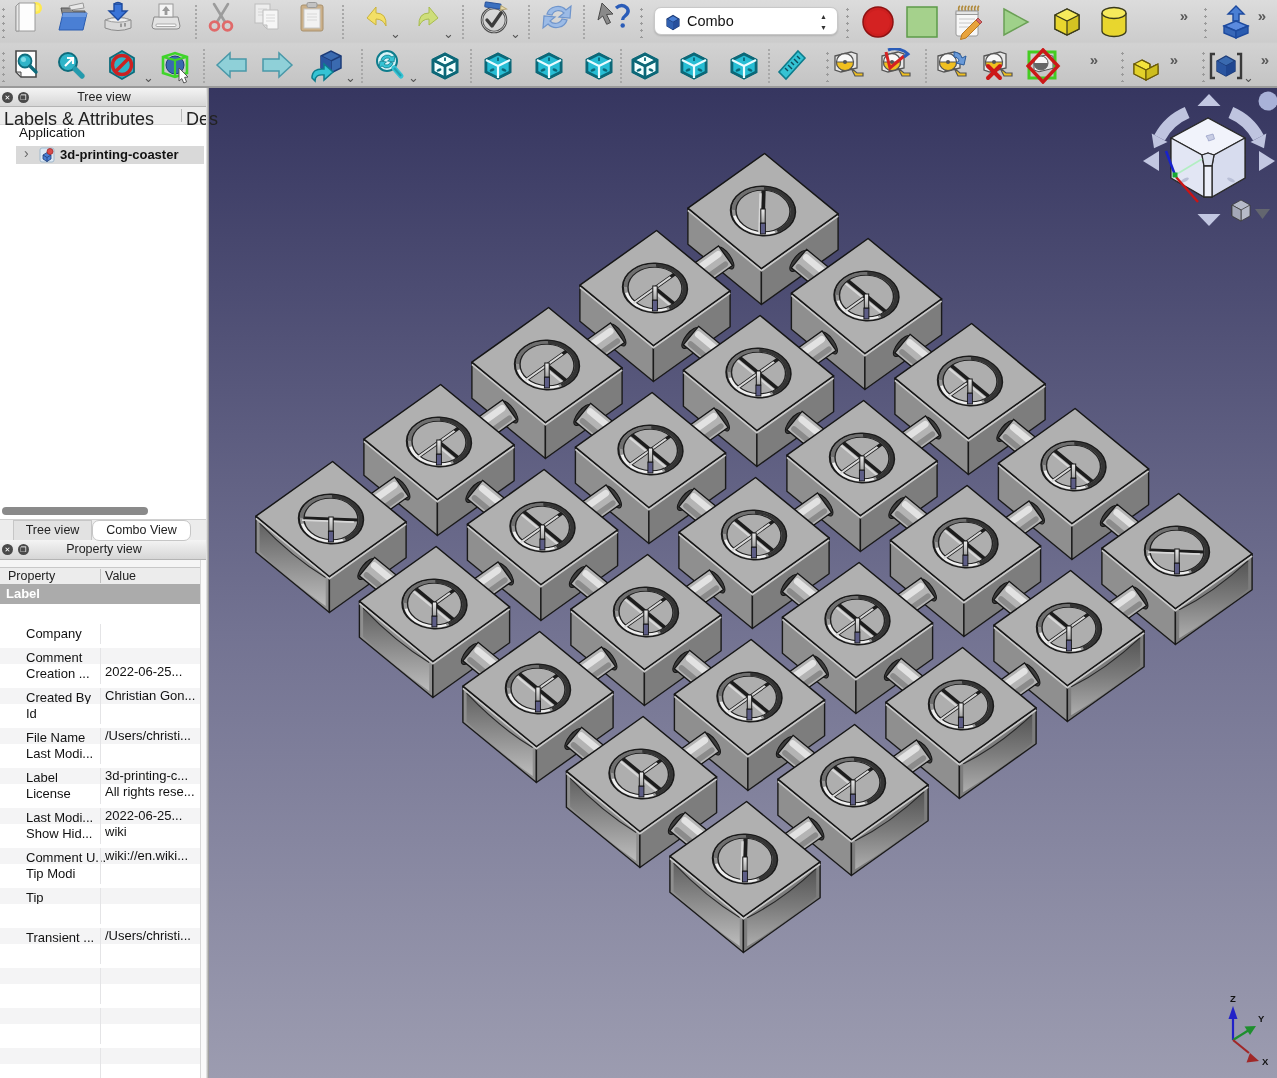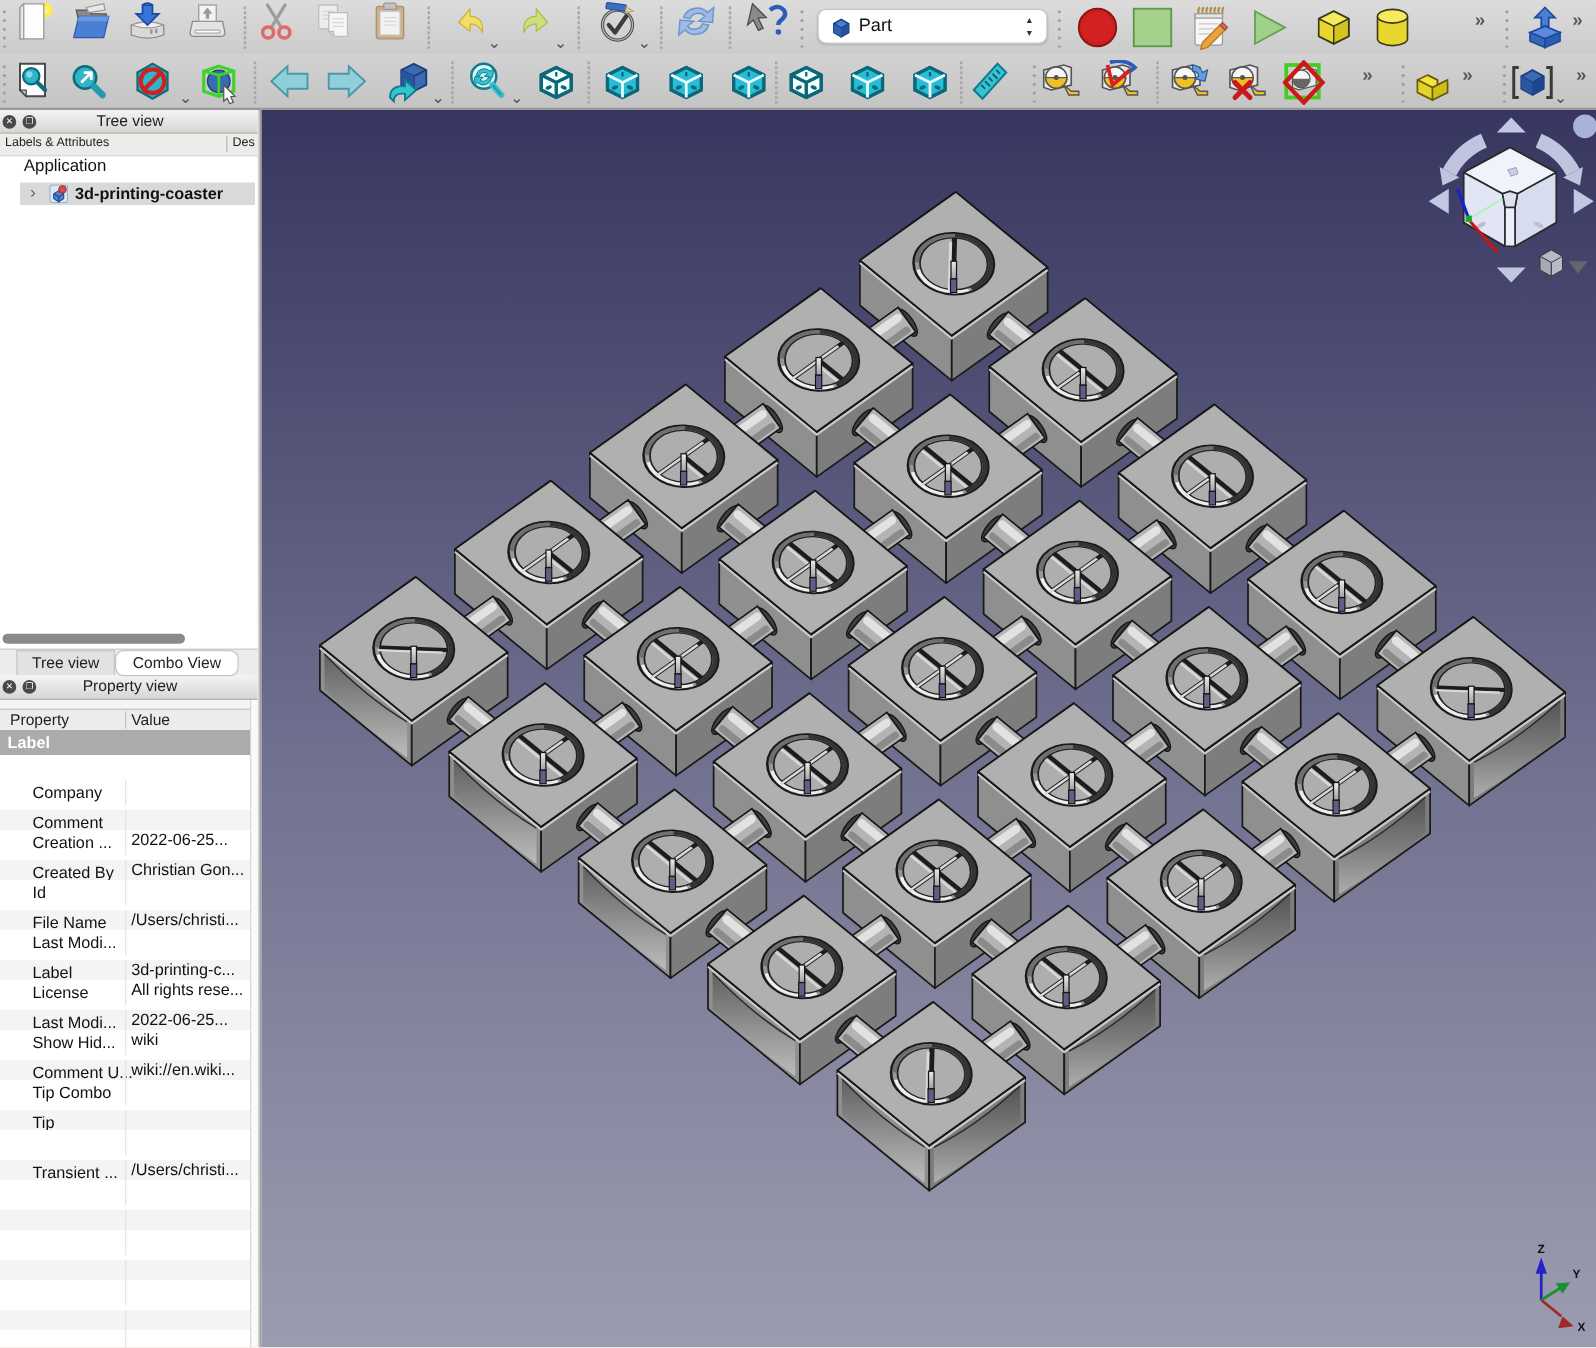--- a/index.html
+++ b/index.html
@@ -16,21 +16,21 @@
 .pcube { position:absolute; left:8px; top:5px; }
 .ptxt { position:absolute; left:32px; top:5px; font-size:14.5px; color:#111; }
 .pupdn { position:absolute; right:10px; top:3px; font-size:7px; line-height:11px; color:#333; text-align:center; }
 #lpanel { position:absolute; left:0; top:88px; width:208px; height:990px; background:#fdba74; z-index:4; }
 .dock { position:absolute; left:0; width:208px; background:linear-gradient(#f4f4f4,#d6d6d6);
   border-bottom:1px solid #b4b4b4; }
 .dtitle { position:absolute; width:100%; text-align:center; top:2px; font-size:12.5px; color:#222; }
 .dbtn { position:absolute; top:3.5px; width:11px; height:11px; border-radius:50%; background:#4a4a4a;
   color:#fff; font-size:7px; line-height:11px; text-align:center; }
 .b1 { left:2px; } .b2 { left:18px; }
-.thead { position:absolute; left:0; width:208px; background:#ececec; border-bottom:1px solid #d8d8d8; font-size:10px; color:#222; }
+.thead { position:absolute; left:0; width:208px; background:#ececec; border-bottom:1px solid #d8d8d8; font-size:18px; color:#222; }
 .tdiv { position:absolute; left:181px; top:2px; width:1px; height:13px; background:#b8b8b8; }
 .twhite { position:absolute; left:0; width:208px; background:#fff; }
 .trow { position:absolute; left:16px; width:188px; font-size:13px; color:#111; }
 .trow.sel { background:#d9d9d9; padding-top:0px; }
 .chevr { position:absolute; left:8px; top:-1px; color:#666; font-size:14px; }
 .ticon { position:absolute; left:23px; top:1px; }
 .trow.sel b { position:absolute; left:44px; top:1px; }
 .hscroll { position:absolute; left:0; width:208px; background:#fff; }
 .hthumb { position:absolute; left:2px; top:7px; width:146px; height:8px; border-radius:4px; background:#8a8a8a; }
 .tabbar { position:absolute; left:0; width:208px; background:#ececec; border-top:1px solid #d0d0d0; }
@@ -207,21 +207,21 @@
 <div class="handle" style="left:640px;top:6px"></div>
 <div class="handle" style="left:846px;top:6px"></div>
 <div class="handle" style="left:1204px;top:6px"></div>
 <div class="partdd">
         <span class="pcube"><svg width="20" height="18" viewBox="0 0 20 18">
             <path d="M4 6 l6 -3.5 6 3.5 v7 l-6 3.5 -6 -3.5 z" fill="#4a7fd4" stroke="#1d3c78" stroke-width="1.2"></path>
             <path d="M4 6 l6 3.5 6 -3.5 M10 9.5 V17" fill="none" stroke="#1d3c78" stroke-width="1.2"></path>
             <path d="M4 6 l6 3.5 v7 L4 13 z" fill="#3060b0"></path>
             <path d="M10 9.5 l6 -3.5 v7 l-6 3.5 z" fill="#274f9c"></path>
           </svg></span>
-        <span class="ptxt">Part</span>
+        <span class="ptxt">Combo</span>
         <span class="pupdn">▲<br>▼</span>
       </div>
 <div class="ic" style="left:10px;top:48px"><svg width="34" height="34" viewBox="0 0 34 34">
           <path d="M6 3 h20 v26 h-15 l-5 -5 z" fill="#fdfdfd" stroke="#4a4a4a" stroke-width="1.6"></path>
 <path d="M6 24 l5 5 v-5 z" fill="#c8c8c8" stroke="#4a4a4a"></path>
 <circle cx="15" cy="13" r="6.5" fill="#2fb4c8" stroke="#0e6c7c" stroke-width="1.8"></circle>
 <circle cx="13.5" cy="11.5" r="2.5" fill="#7fdce8"></circle>
 <path d="M20 18 l6 6" stroke="#0e6c7c" stroke-width="3.4" stroke-linecap="round"></path>
         </svg></div>
 <div class="ic" style="left:53px;top:48px"><svg width="34" height="34" viewBox="0 0 34 34">
@@ -523,21 +523,21 @@
         </div>
 <div class="prow " style="top:240px">
           <span class="pk">Show Hid...</span>
           <span class="pv">wiki</span>
         </div>
 <div class="prow alt" style="top:260px">
           <span class="pk">Tip</span>
           <span class="pv"></span>
         </div>
 <div class="prow " style="top:280px">
-          <span class="pk">Tip Combo</span>
+          <span class="pk">Tip Modi</span>
           <span class="pv"></span>
         </div>
 <div class="prow alt" style="top:300px">
           <span class="pk">Transient ...</span>
           <span class="pv">/Users/christi...</span>
         </div>
 <div class="prow " style="top:320px"></div>
 <div class="prow alt" style="top:340px"></div>
 <div class="prow " style="top:360px"></div>
 <div class="prow alt" style="top:380px"></div>

